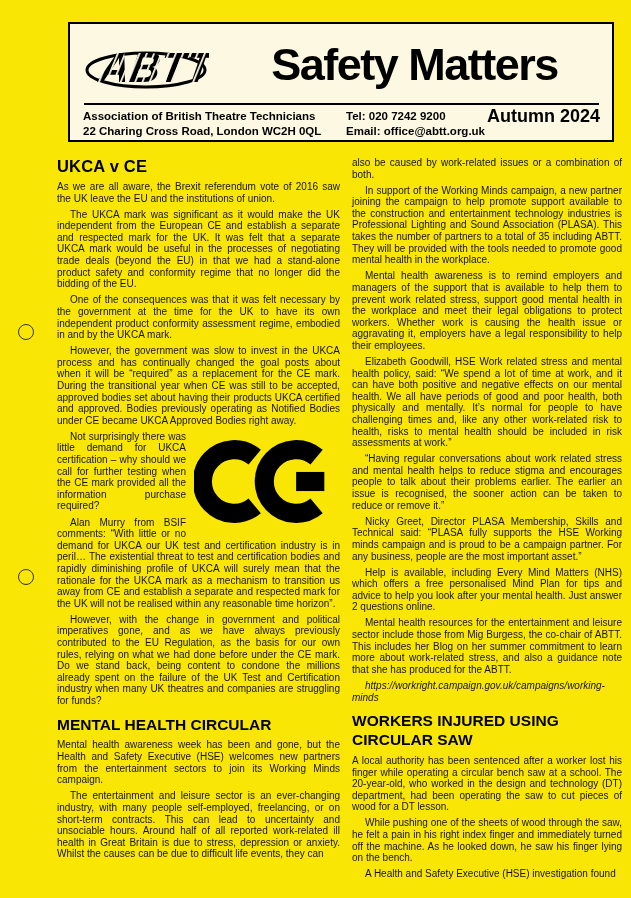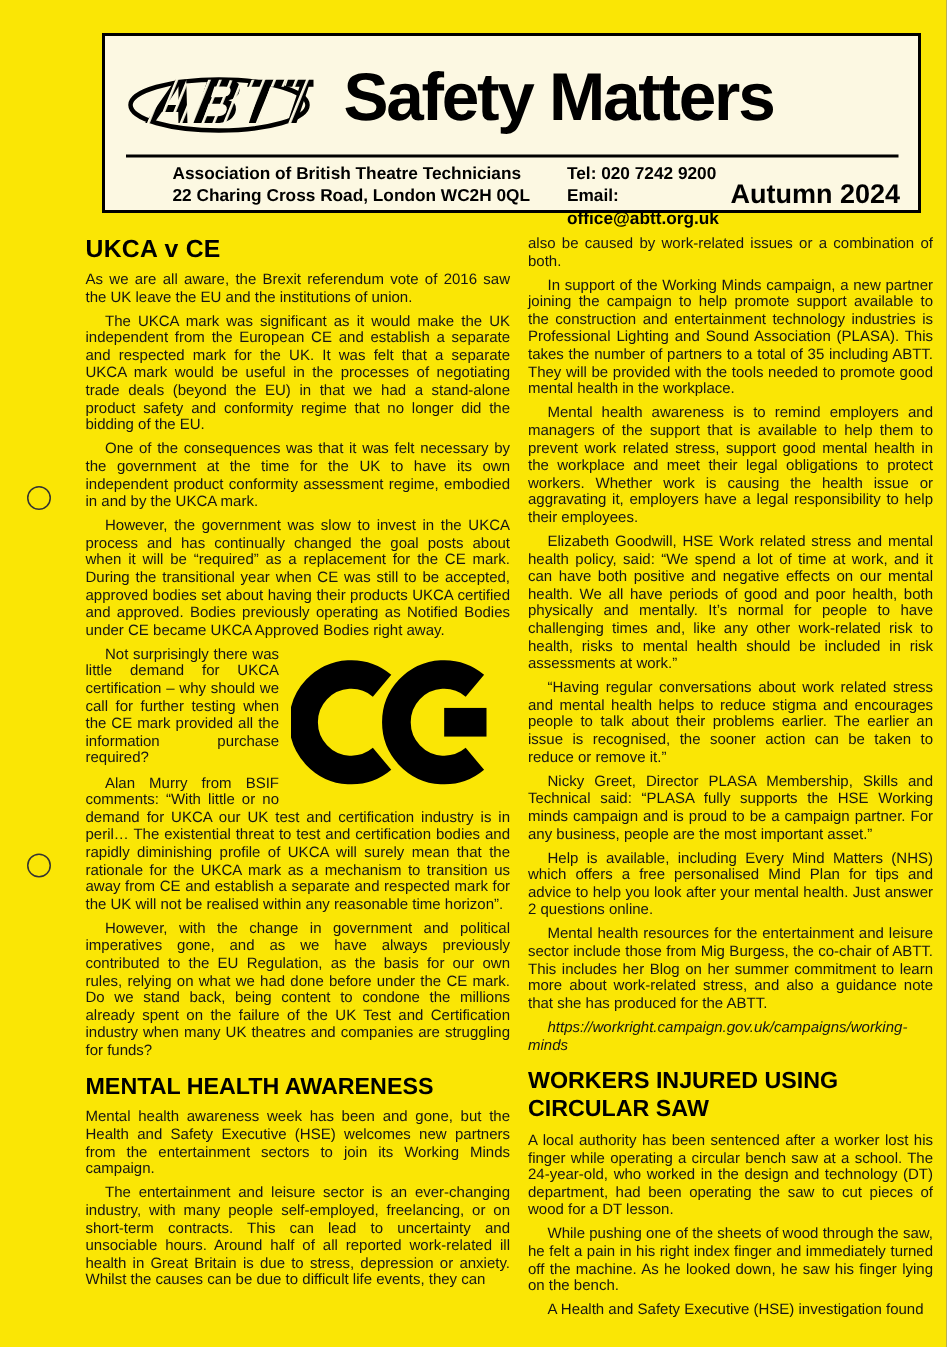--- a/index.html
+++ b/index.html
@@ -20,25 +20,25 @@
   
   .masthead {
     box-sizing:border-box; margin:22px 17px 0 68px; height:120px;
     border:2.5px solid #000; background:#FCF8E2;
     padding:6px 12px 5px 13px;
   }
   .masthead-top { display:flex; align-items:center; height:66px; }
   .logo-wrap { width:126px; margin-right:20px; flex:0 0 auto; }
   .mast-title {
     flex:1; font-weight:bold; font-size:45px; letter-spacing:-1.5px;
-    color:#000; white-space:nowrap; line-height:1; padding-top:2px;
+    color:#000; white-space:nowrap; line-height:1; padding-top:2px;text-align:center;
   }
   .mast-rule { border:none; border-top:2px solid #000; margin:7px 1px 4px 1px; }
   .mast-info { display:flex; font-weight:bold; font-size:11.5px; line-height:15px; color:#000; }
-  .info-left { width:263px;margin-left:32px; }
+  .info-left { width:263px; }
   .info-mid { flex:1; }
   .mast-issue { font-size:18px; align-self:flex-end; padding-bottom:17px; white-space:nowrap; }
 
   
   .columns { display:flex; padding:15px 9px 0 57px; }
   .col-left  { width:283px; margin-right:12px; flex:0 0 auto; }
   .col-right { width:270px; flex:0 0 auto; }
 
   h2 { margin:0 0 5px 0; color:#000; font-weight:bold; }
   .h-main { font-size:16.5px; letter-spacing:0.2px; }
@@ -105,36 +105,36 @@
           <path d="M 66.5 23.2 A 35 35 0 1 0 66.5 76.8" fill="none" stroke="#000" stroke-width="21"></path>
           <path d="M 134.5 23.2 A 35 35 0 1 0 134.5 76.8" fill="none" stroke="#000" stroke-width="21"></path>
           <rect x="112" y="39.5" width="31" height="21" fill="#000"></rect>
         </svg>
       </div>
 
       <p>Not surprisingly there was little demand for UKCA certification – why should we call for further testing when the CE mark provided all the information purchase required?</p>
       <p>Alan Murry from BSIF comments: “With little or no demand for UKCA our UK test and certification industry is in peril…  The existential threat to test and certification bodies and rapidly diminishing profile of UKCA will surely mean that the rationale for the UKCA mark as a mechanism to transition us away from CE and establish a separate and respected mark for the UK will not be realised within any reasonable time horizon”.</p>
       <p>However, with the change in government and political imperatives gone, and as we have always previously contributed to the EU Regulation, as the basis for our own rules, relying on what we had done before under the CE mark. Do we stand back, being content to condone the millions already spent on the failure of the UK Test and Certification industry when many UK theatres and companies are struggling for funds?</p>
 
-      <h2 class="h-caps">MENTAL HEALTH AWARENESS</h2>
+      <h2 class="h-caps">MENTAL HEALTH CIRCULAR</h2>
       <p class="noindent">Mental health awareness week has been and gone, but the Health and Safety Executive (HSE) welcomes new partners from the entertainment sectors to join its Working Minds campaign.</p>
       <p>The entertainment and leisure sector is an ever-changing industry, with many people self-employed, freelancing, or on short-term contracts. This can lead to uncertainty and unsociable hours. Around half of all reported work-related ill health in Great Britain is due to stress, depression or anxiety. Whilst the causes can be due to difficult life events, they can</p>
     </div>
 
     <div class="col-right">
       <p class="noindent">also be caused by work-related issues or a combination of both.</p>
       <p>In support of the Working Minds campaign, a new partner joining the campaign to help promote support available to the construction and entertainment technology industries is Professional Lighting and Sound Association (PLASA). This takes the number of partners to a total of 35 including ABTT. They will be provided with the tools needed to promote good mental health in the workplace.</p>
       <p>Mental health awareness is to remind employers and managers of the support that is available to help them to prevent work related stress, support good mental health in the workplace and meet their legal obligations to protect workers. Whether work is causing the health issue or aggravating it, employers have a legal responsibility to help their employees.</p>
       <p>Elizabeth Goodwill, HSE Work related stress and mental health policy, said: “We spend a lot of time at work, and it can have both positive and negative effects on our mental health. We all have periods of good and poor health, both physically and mentally. It’s normal for people to have challenging times and, like any other work-related risk to health, risks to mental health should be included in risk assessments at work.”</p>
       <p>“Having regular conversations about work related stress and mental health helps to reduce stigma and encourages people to talk about their problems earlier. The earlier an issue is recognised, the sooner action can be taken to reduce or remove it.”</p>
       <p>Nicky Greet, Director PLASA Membership, Skills and Technical said: “PLASA fully supports the HSE Working minds campaign and is proud to be a campaign partner. For any business, people are the most important asset.”</p>
       <p>Help is available, including Every Mind Matters (NHS) which offers a free personalised Mind Plan for tips and advice to help you look after your mental health. Just answer 2 questions online.</p>
       <p>Mental health resources for the entertainment and leisure sector include those from Mig Burgess, the co-chair of ABTT. This includes her Blog on her summer commitment to learn more about work-related stress, and also a guidance note that she has produced for the ABTT.</p>
       <p class="link">https://workright.campaign.gov.uk/campaigns/working-minds</p>
 
       <h2 class="h-caps">WORKERS INJURED USING CIRCULAR SAW</h2>
-      <p class="noindent">A local authority has been sentenced after a worker lost his finger while operating a circular bench saw at a school. The 24-year-old, who worked in the design and technology (DT) department, had been operating the saw to cut pieces of wood for a DT lesson.</p>
+      <p class="noindent">A local authority has been sentenced after a worker lost his finger while operating a circular bench saw at a school. The 20-year-old, who worked in the design and technology (DT) department, had been operating the saw to cut pieces of wood for a DT lesson.</p>
       <p>While pushing one of the sheets of wood through the saw, he felt a pain in his right index finger and immediately turned off the machine. As he looked down, he saw his finger lying on the bench.</p>
       <p>A Health and Safety Executive (HSE) investigation found</p>
     </div>
 
   </div>
 </div>
 
 </body></html>

